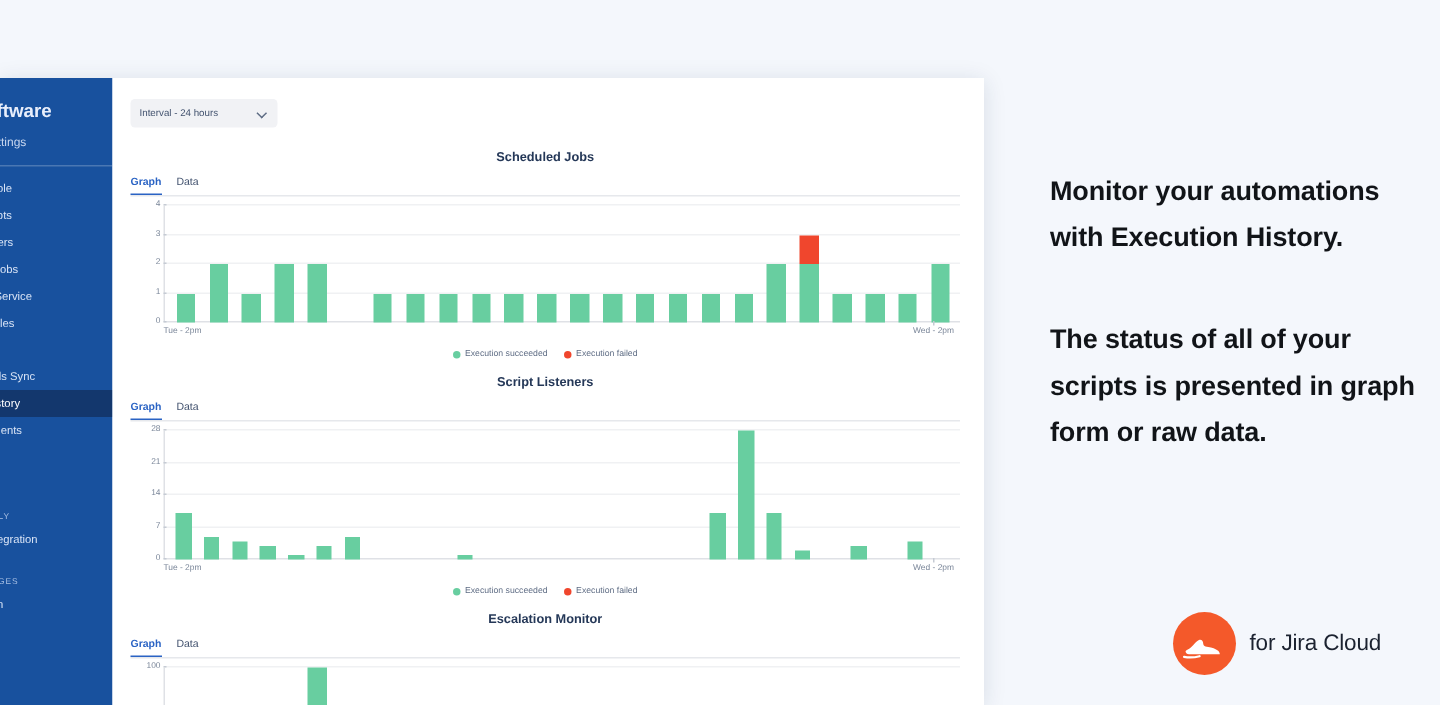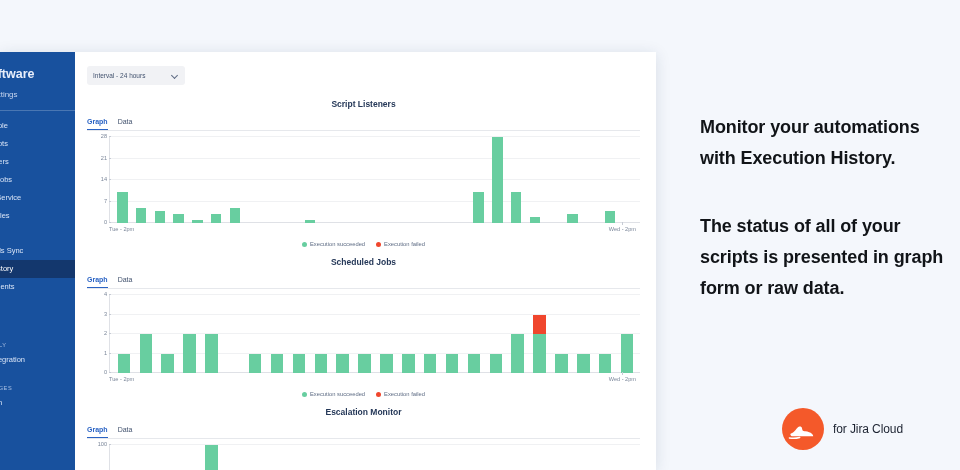--- a/index.html
+++ b/index.html
@@ -142,21 +142,21 @@
   }
   .promo p + p { margin-top: 37px; }
 
   .logo { position: absolute; left: 782px; top: 408px; display: flex; align-items: center; gap: 9px; }
   .logo-mark {
     width: 42px; height: 42px; border-radius: 50%; background: #f4592a;
     position: relative; flex: 0 0 42px;
   }
   .logo-text { line-height: 1.06; }
   .logo-text .l1 { font-size: 17px; font-weight: 700; color: #1b2230; letter-spacing: -.2px; }
-  .logo-text .l2 { font-size: 12px; font-weight: 400; color: #1b2230; letter-spacing: -.1px; }
+  .logo-text .l2 { font-size: 15px; font-weight: 400; color: #1b2230; letter-spacing: -.1px; }
 </style>
 </head>
 <body>
 
 <div class="stage">
 
   <div class="app-window">
 
     <div class="sidebar">
       <div class="sb-brand">oftware</div>
@@ -192,20 +192,179 @@
 
     <div class="main">
 
       <div class="interval-select">
         <span class="lbl">Interval - 24 hours</span>
         <span class="chev"></span>
       </div>
 
       <div id="charts">
           <div class="chart-block">
+            <div class="chart-title">Scheduled Jobs</div>
+            <div class="tabs">
+              <div class="tab active">Graph</div>
+              <div class="tab">Data</div>
+            </div>
+            <div class="plot-wrap">
+              <div class="plot">
+                <div class="gridline base" style="bottom: 0%;">
+                  <span class="ytick" style="position: absolute; right: 100%;">0</span>
+                </div>
+                <div class="gridline" style="bottom: 25%;">
+                  <span class="ytick" style="position: absolute; right: 100%;">1</span>
+                </div>
+                <div class="gridline" style="bottom: 50%;">
+                  <span class="ytick" style="position: absolute; right: 100%;">2</span>
+                </div>
+                <div class="gridline" style="bottom: 75%;">
+                  <span class="ytick" style="position: absolute; right: 100%;">3</span>
+                </div>
+                <div class="gridline" style="bottom: 100%;">
+                  <span class="ytick" style="position: absolute; right: 100%;">4</span>
+                </div>
+                <div class="bars">
+                  <div class="bslot">
+                    <div class="bar" style="height: 25%;">
+                      <div class="ok" style="height: 100%;"></div>
+                    </div>
+                  </div>
+                  <div class="bslot">
+                    <div class="bar" style="height: 50%;">
+                      <div class="ok" style="height: 100%;"></div>
+                    </div>
+                  </div>
+                  <div class="bslot">
+                    <div class="bar" style="height: 25%;">
+                      <div class="ok" style="height: 100%;"></div>
+                    </div>
+                  </div>
+                  <div class="bslot">
+                    <div class="bar" style="height: 50%;">
+                      <div class="ok" style="height: 100%;"></div>
+                    </div>
+                  </div>
+                  <div class="bslot">
+                    <div class="bar" style="height: 50%;">
+                      <div class="ok" style="height: 100%;"></div>
+                    </div>
+                  </div>
+                  <div class="bslot"></div>
+                  <div class="bslot">
+                    <div class="bar" style="height: 25%;">
+                      <div class="ok" style="height: 100%;"></div>
+                    </div>
+                  </div>
+                  <div class="bslot">
+                    <div class="bar" style="height: 25%;">
+                      <div class="ok" style="height: 100%;"></div>
+                    </div>
+                  </div>
+                  <div class="bslot">
+                    <div class="bar" style="height: 25%;">
+                      <div class="ok" style="height: 100%;"></div>
+                    </div>
+                  </div>
+                  <div class="bslot">
+                    <div class="bar" style="height: 25%;">
+                      <div class="ok" style="height: 100%;"></div>
+                    </div>
+                  </div>
+                  <div class="bslot">
+                    <div class="bar" style="height: 25%;">
+                      <div class="ok" style="height: 100%;"></div>
+                    </div>
+                  </div>
+                  <div class="bslot">
+                    <div class="bar" style="height: 25%;">
+                      <div class="ok" style="height: 100%;"></div>
+                    </div>
+                  </div>
+                  <div class="bslot">
+                    <div class="bar" style="height: 25%;">
+                      <div class="ok" style="height: 100%;"></div>
+                    </div>
+                  </div>
+                  <div class="bslot">
+                    <div class="bar" style="height: 25%;">
+                      <div class="ok" style="height: 100%;"></div>
+                    </div>
+                  </div>
+                  <div class="bslot">
+                    <div class="bar" style="height: 25%;">
+                      <div class="ok" style="height: 100%;"></div>
+                    </div>
+                  </div>
+                  <div class="bslot">
+                    <div class="bar" style="height: 25%;">
+                      <div class="ok" style="height: 100%;"></div>
+                    </div>
+                  </div>
+                  <div class="bslot">
+                    <div class="bar" style="height: 25%;">
+                      <div class="ok" style="height: 100%;"></div>
+                    </div>
+                  </div>
+                  <div class="bslot">
+                    <div class="bar" style="height: 25%;">
+                      <div class="ok" style="height: 100%;"></div>
+                    </div>
+                  </div>
+                  <div class="bslot">
+                    <div class="bar" style="height: 50%;">
+                      <div class="ok" style="height: 100%;"></div>
+                    </div>
+                  </div>
+                  <div class="bslot">
+                    <div class="bar" style="height: 75%;">
+                      <div class="fail" style="height: 33.3333%;"></div>
+                      <div class="ok" style="height: 66.6667%;"></div>
+                    </div>
+                  </div>
+                  <div class="bslot">
+                    <div class="bar" style="height: 25%;">
+                      <div class="ok" style="height: 100%;"></div>
+                    </div>
+                  </div>
+                  <div class="bslot">
+                    <div class="bar" style="height: 25%;">
+                      <div class="ok" style="height: 100%;"></div>
+                    </div>
+                  </div>
+                  <div class="bslot">
+                    <div class="bar" style="height: 25%;">
+                      <div class="ok" style="height: 100%;"></div>
+                    </div>
+                  </div>
+                  <div class="bslot">
+                    <div class="bar" style="height: 50%;">
+                      <div class="ok" style="height: 100%;"></div>
+                    </div>
+                  </div>
+                </div>
+              </div>
+            </div>
+            <div class="xlabels">
+              <span>Tue - 2pm</span>
+              <span class="xend">Wed - 2pm</span>
+            </div>
+            <div class="legend">
+              <div class="entry">
+                <span class="dot" style="background: rgb(104, 206, 160);"></span>
+                <span class="txt">Execution succeeded</span>
+              </div>
+              <div class="entry">
+                <span class="dot" style="background: rgb(240, 70, 45);"></span>
+                <span class="txt">Execution failed</span>
+              </div>
+            </div>
+          </div>
+          <div class="chart-block">
             <div class="chart-title">Script Listeners</div>
             <div class="tabs">
               <div class="tab active">Graph</div>
               <div class="tab">Data</div>
             </div>
             <div class="plot-wrap">
               <div class="plot tall">
                 <div class="gridline base" style="bottom: 0%;">
                   <span class="ytick" style="position: absolute; right: 100%;">0</span>
                 </div>
@@ -299,179 +458,20 @@
                       <div class="ok" style="height: 100%;"></div>
                     </div>
                   </div>
                   <div class="bslot"></div>
                   <div class="bslot">
                     <div class="bar" style="height: 14.2857%;">
                       <div class="ok" style="height: 100%;"></div>
                     </div>
                   </div>
                   <div class="bslot"></div>
-                </div>
-              </div>
-            </div>
-            <div class="xlabels">
-              <span>Tue - 2pm</span>
-              <span class="xend">Wed - 2pm</span>
-            </div>
-            <div class="legend">
-              <div class="entry">
-                <span class="dot" style="background: rgb(104, 206, 160);"></span>
-                <span class="txt">Execution succeeded</span>
-              </div>
-              <div class="entry">
-                <span class="dot" style="background: rgb(240, 70, 45);"></span>
-                <span class="txt">Execution failed</span>
-              </div>
-            </div>
-          </div>
-          <div class="chart-block">
-            <div class="chart-title">Scheduled Jobs</div>
-            <div class="tabs">
-              <div class="tab active">Graph</div>
-              <div class="tab">Data</div>
-            </div>
-            <div class="plot-wrap">
-              <div class="plot">
-                <div class="gridline base" style="bottom: 0%;">
-                  <span class="ytick" style="position: absolute; right: 100%;">0</span>
-                </div>
-                <div class="gridline" style="bottom: 25%;">
-                  <span class="ytick" style="position: absolute; right: 100%;">1</span>
-                </div>
-                <div class="gridline" style="bottom: 50%;">
-                  <span class="ytick" style="position: absolute; right: 100%;">2</span>
-                </div>
-                <div class="gridline" style="bottom: 75%;">
-                  <span class="ytick" style="position: absolute; right: 100%;">3</span>
-                </div>
-                <div class="gridline" style="bottom: 100%;">
-                  <span class="ytick" style="position: absolute; right: 100%;">4</span>
-                </div>
-                <div class="bars">
-                  <div class="bslot">
-                    <div class="bar" style="height: 25%;">
-                      <div class="ok" style="height: 100%;"></div>
-                    </div>
-                  </div>
-                  <div class="bslot">
-                    <div class="bar" style="height: 50%;">
-                      <div class="ok" style="height: 100%;"></div>
-                    </div>
-                  </div>
-                  <div class="bslot">
-                    <div class="bar" style="height: 25%;">
-                      <div class="ok" style="height: 100%;"></div>
-                    </div>
-                  </div>
-                  <div class="bslot">
-                    <div class="bar" style="height: 50%;">
-                      <div class="ok" style="height: 100%;"></div>
-                    </div>
-                  </div>
-                  <div class="bslot">
-                    <div class="bar" style="height: 50%;">
-                      <div class="ok" style="height: 100%;"></div>
-                    </div>
-                  </div>
-                  <div class="bslot"></div>
-                  <div class="bslot">
-                    <div class="bar" style="height: 25%;">
-                      <div class="ok" style="height: 100%;"></div>
-                    </div>
-                  </div>
-                  <div class="bslot">
-                    <div class="bar" style="height: 25%;">
-                      <div class="ok" style="height: 100%;"></div>
-                    </div>
-                  </div>
-                  <div class="bslot">
-                    <div class="bar" style="height: 25%;">
-                      <div class="ok" style="height: 100%;"></div>
-                    </div>
-                  </div>
-                  <div class="bslot">
-                    <div class="bar" style="height: 25%;">
-                      <div class="ok" style="height: 100%;"></div>
-                    </div>
-                  </div>
-                  <div class="bslot">
-                    <div class="bar" style="height: 25%;">
-                      <div class="ok" style="height: 100%;"></div>
-                    </div>
-                  </div>
-                  <div class="bslot">
-                    <div class="bar" style="height: 25%;">
-                      <div class="ok" style="height: 100%;"></div>
-                    </div>
-                  </div>
-                  <div class="bslot">
-                    <div class="bar" style="height: 25%;">
-                      <div class="ok" style="height: 100%;"></div>
-                    </div>
-                  </div>
-                  <div class="bslot">
-                    <div class="bar" style="height: 25%;">
-                      <div class="ok" style="height: 100%;"></div>
-                    </div>
-                  </div>
-                  <div class="bslot">
-                    <div class="bar" style="height: 25%;">
-                      <div class="ok" style="height: 100%;"></div>
-                    </div>
-                  </div>
-                  <div class="bslot">
-                    <div class="bar" style="height: 25%;">
-                      <div class="ok" style="height: 100%;"></div>
-                    </div>
-                  </div>
-                  <div class="bslot">
-                    <div class="bar" style="height: 25%;">
-                      <div class="ok" style="height: 100%;"></div>
-                    </div>
-                  </div>
-                  <div class="bslot">
-                    <div class="bar" style="height: 25%;">
-                      <div class="ok" style="height: 100%;"></div>
-                    </div>
-                  </div>
-                  <div class="bslot">
-                    <div class="bar" style="height: 50%;">
-                      <div class="ok" style="height: 100%;"></div>
-                    </div>
-                  </div>
-                  <div class="bslot">
-                    <div class="bar" style="height: 75%;">
-                      <div class="fail" style="height: 33.3333%;"></div>
-                      <div class="ok" style="height: 66.6667%;"></div>
-                    </div>
-                  </div>
-                  <div class="bslot">
-                    <div class="bar" style="height: 25%;">
-                      <div class="ok" style="height: 100%;"></div>
-                    </div>
-                  </div>
-                  <div class="bslot">
-                    <div class="bar" style="height: 25%;">
-                      <div class="ok" style="height: 100%;"></div>
-                    </div>
-                  </div>
-                  <div class="bslot">
-                    <div class="bar" style="height: 25%;">
-                      <div class="ok" style="height: 100%;"></div>
-                    </div>
-                  </div>
-                  <div class="bslot">
-                    <div class="bar" style="height: 50%;">
-                      <div class="ok" style="height: 100%;"></div>
-                    </div>
-                  </div>
                 </div>
               </div>
             </div>
             <div class="xlabels">
               <span>Tue - 2pm</span>
               <span class="xend">Wed - 2pm</span>
             </div>
             <div class="legend">
               <div class="entry">
                 <span class="dot" style="background: rgb(104, 206, 160);"></span>

